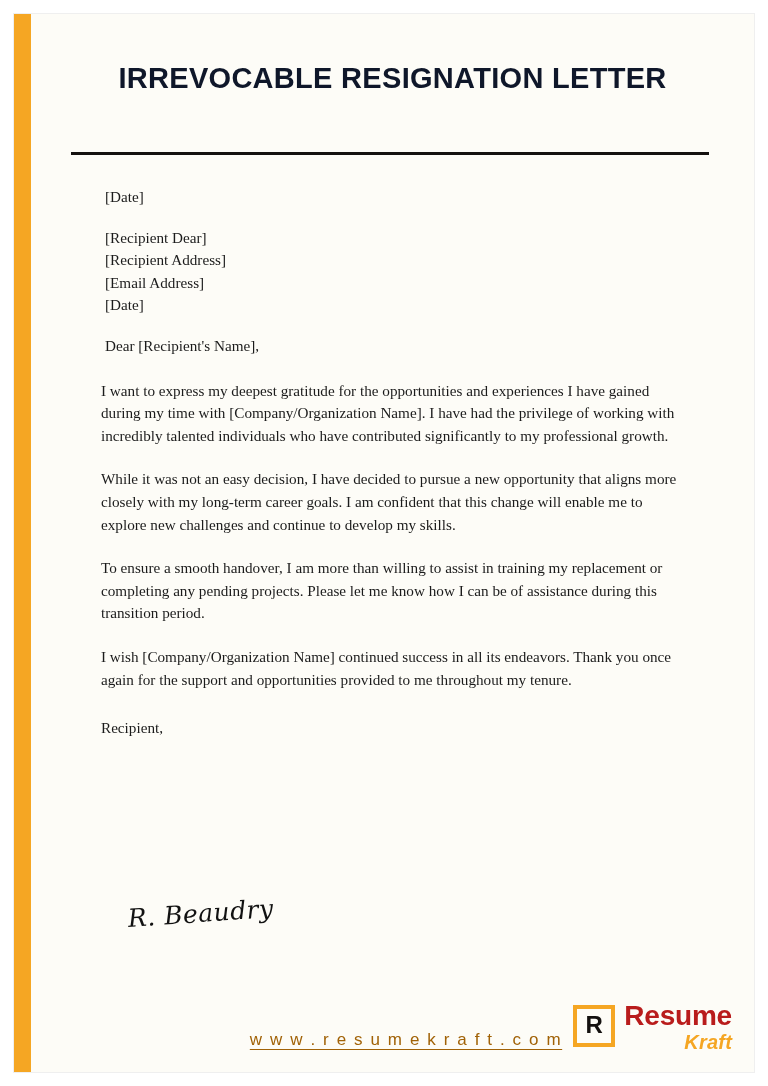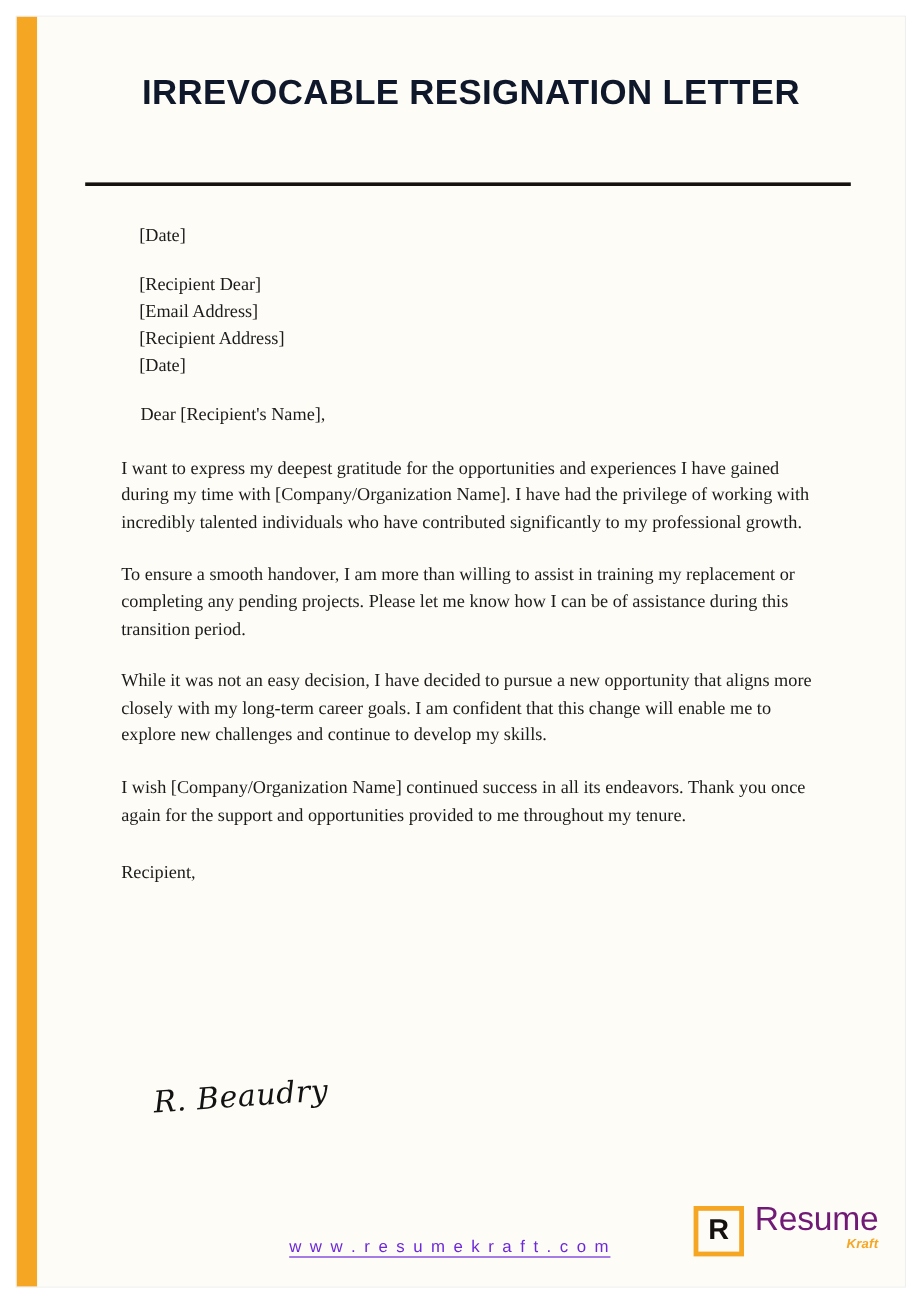--- a/index.html
+++ b/index.html
@@ -71,31 +71,31 @@
     position: absolute;
     left: 70px;
     top: 172px;
     width: 590px;
     font-family: "Liberation Serif", serif;
     font-size: 15.2px;
     line-height: 22.6px;
     color: #1b1b1b;
   }
   .letter .block {
-    margin: 0 0 18px 15px;
+    margin: 0 0 18px 4px;
   }
   .letter .line {
     display: block;
   }
   .para {
     margin: 0 0 21px 0;
     text-align: left;
   }
   .salutation {
-    margin: 0 0 22px 16px;
+    margin: 0 0 22px 4px;
   }
   .signoff {
     margin: 26px 0 0 0;
   }
   .signature {
     position: absolute;
     left: 98px;
     top: 890px;
     width: 260px;
     height: 60px;
@@ -105,25 +105,25 @@
     color: #121212;
     letter-spacing: 0.5px;
     transform: rotate(-4deg);
     transform-origin: left center;
   }
   .footer-url {
     position: absolute;
     left: 210px;
     top: 1016px;
     width: 330px;
-    text-align: left;
-    font-family: "Liberation Sans", sans-serif;
-    font-size: 14px;
+    text-align: center;
+    font-family: "Liberation Sans", sans-serif;
+    font-size: 17px;
     letter-spacing: 1.6px;
-    color: #6d28d9;
+    color: #a16207;
     text-decoration: underline;
     text-underline-offset: 4px;
   }
   .brand {
     position: absolute;
     right: 22px;
     top: 988px;
     display: flex;
     align-items: flex-start;
   }
@@ -145,30 +145,30 @@
     font-family: "Liberation Sans", sans-serif;
     font-weight: bold;
     font-size: 24px;
     color: #14110f;
   }
   .brand-text {
     line-height: 1;
   }
   .brand-name {
     font-family: "Liberation Sans", sans-serif;
-    font-weight: normal;
+    font-weight: bold;
     font-size: 28px;
-    color: #701a75;
+    color: #b91c1c;
     letter-spacing: -0.2px;
   }
   .brand-sub {
     font-family: "Liberation Sans", sans-serif;
     font-weight: bold;
     font-style: italic;
-    font-size: 11px;
+    font-size: 20px;
     color: #f5a623;
     text-align: right;
     margin-top: 2px;
     letter-spacing: 0.2px;
   }
 </style>
 </head>
 <body>
 
 <div class="page">
@@ -183,30 +183,30 @@
     <div class="rule"></div>
 
     <div class="letter">
 
       <div class="block">
         <span class="line">[Date]</span>
       </div>
 
       <div class="block">
         <span class="line">[Recipient Dear]</span>
+        <span class="line">[Recipient Address]</span>
         <span class="line">[Email Address]</span>
-        <span class="line">[Recipient Address]</span>
         <span class="line">[Date]</span>
       </div>
 
       <p class="salutation">Dear [Recipient's Name],</p>
 
       <p class="para">I want to express my deepest gratitude for the opportunities and experiences I have gained during my time with [Company/Organization Name]. I have had the privilege of working with incredibly talented individuals who have contributed significantly to my professional growth.</p>
+      <p class="para">While it was not an easy decision, I have decided to pursue a new opportunity that aligns more closely with my long-term career goals. I am confident that this change will enable me to explore new challenges and continue to develop my skills.</p>
       <p class="para">To ensure a smooth handover, I am more than willing to assist in training my replacement or completing any pending projects. Please let me know how I can be of assistance during this transition period.</p>
-      <p class="para">While it was not an easy decision, I have decided to pursue a new opportunity that aligns more closely with my long-term career goals. I am confident that this change will enable me to explore new challenges and continue to develop my skills.</p>
       <p class="para">I wish [Company/Organization Name] continued success in all its endeavors. Thank you once again for the support and opportunities provided to me throughout my tenure.</p>
 
       <p class="signoff">Recipient,</p>
     </div>
 
     <div class="signature">R. Beaudry</div>
 
     <div class="footer-url">w w w . r e s u m e k r a f t . c o m</div>
 
     <div class="brand">

